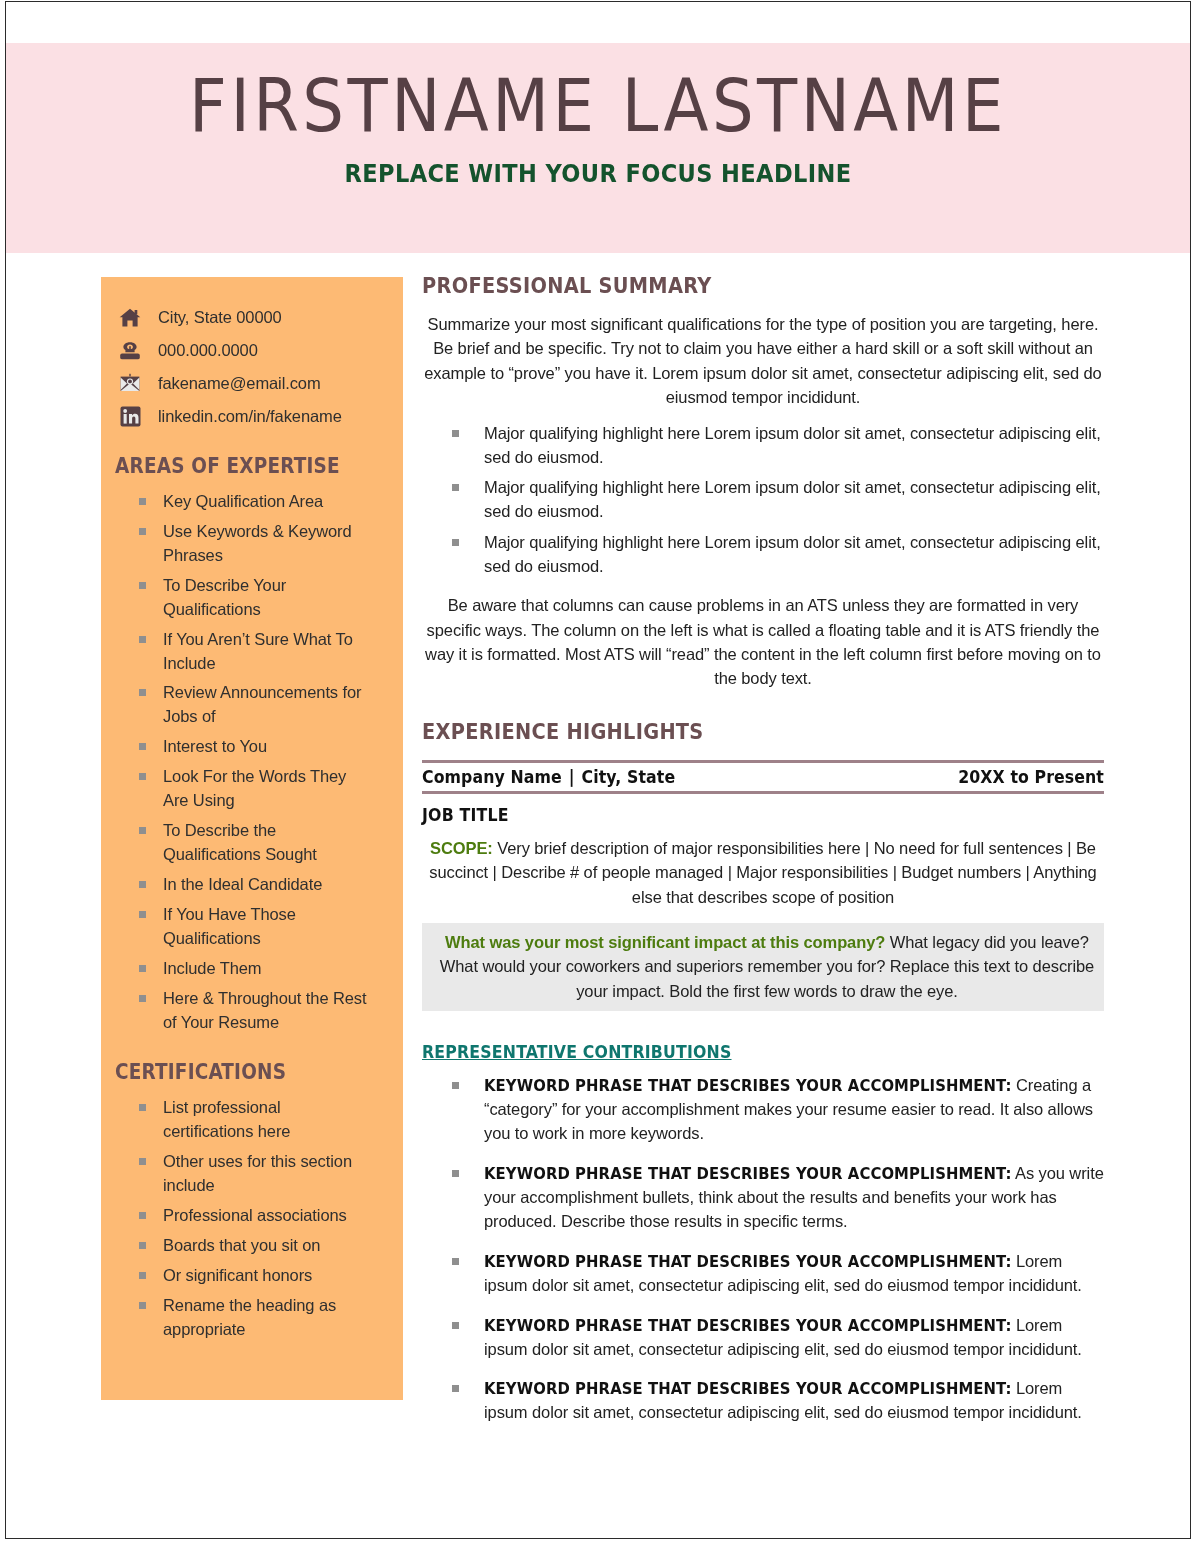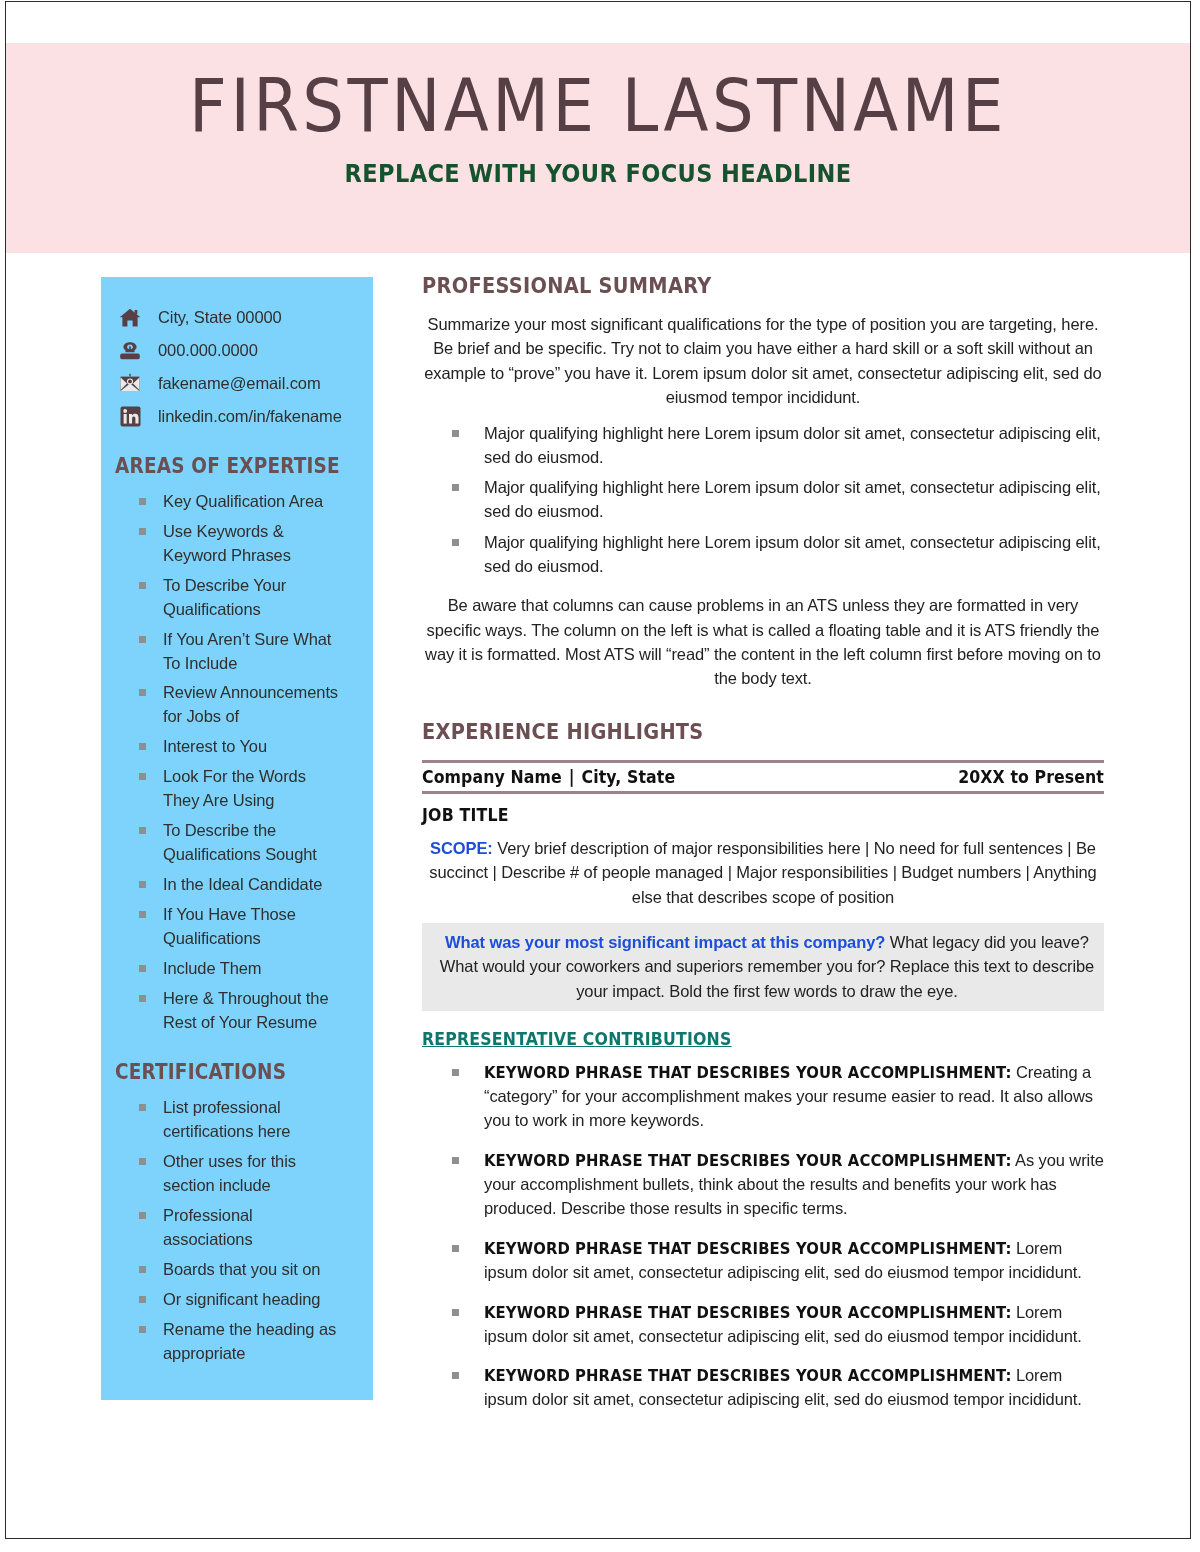--- a/index.html
+++ b/index.html
@@ -64,23 +64,23 @@
     top: 251px;
     width: 100%;
     bottom: 0;
   }
 
   
   .sidebar {
     position: absolute;
     left: 95px;
     top: 24px;
-    width: 272px;
+    width: 302px;
     height: 1123px;
-    background: #7dd3fc;
+    background: #fdba74;
     padding: 28px 18px 22px 14px;
   }
 
   .contact-list {
     list-style: none;
     margin: 0 0 0 0;
     padding: 0;
   }
   .contact-item {
     display: flex;
@@ -208,26 +208,26 @@
 
   .job-title {
     font-family: "DejaVu Sans Condensed", "Liberation Sans Narrow", "Liberation Sans", sans-serif;
     font-size: 17.5px;
     font-weight: 700;
     color: #111111;
     margin: 11px 0 11px 0;
     letter-spacing: 0.2px;
   }
   .scope-para { margin-bottom: 14px; }
-  .scope-para b, .bold { font-weight: 700; color: #1d4ed8; }
+  .scope-para b, .bold { font-weight: 700; color: #4d7c0f; }
 
   .impact-box {
     background: #e9e9e9;
     padding: 7px 8px 8px 16px;
-    margin-bottom: 18px;
+    margin-bottom: 31px;
   }
   .impact-box .para { margin: 0; }
 
   .rep-heading {
     font-family: "DejaVu Sans Condensed", "Liberation Sans Narrow", "Liberation Sans", sans-serif;
     font-size: 17.5px;
     font-weight: 700;
     color: #0f766e;
     text-decoration: underline;
     margin: 0 0 12px 0;
@@ -322,21 +322,21 @@
         <li>Include Them</li>
         <li>Here &amp; Throughout the Rest of Your Resume</li>
       </ul>
 
       <h2 class="side-heading">CERTIFICATIONS</h2>
       <ul class="sq-list">
         <li>List professional certifications here</li>
         <li>Other uses for this section include</li>
         <li>Professional associations</li>
         <li>Boards that you sit on</li>
-        <li>Or significant heading</li>
+        <li>Or significant honors</li>
         <li>Rename the heading as appropriate</li>
       </ul>
     </aside>
 
     <section class="main">
 
       <h2 class="main-heading">PROFESSIONAL SUMMARY</h2>
       <p class="para">Summarize your most significant qualifications for the type of position you are targeting, here. Be brief and be specific. Try not to claim you have either a hard skill or a soft skill without an example to “prove” you have it. Lorem ipsum dolor sit amet, consectetur adipiscing elit, sed do eiusmod tempor incididunt.</p>
 
       <ul class="main-list">

